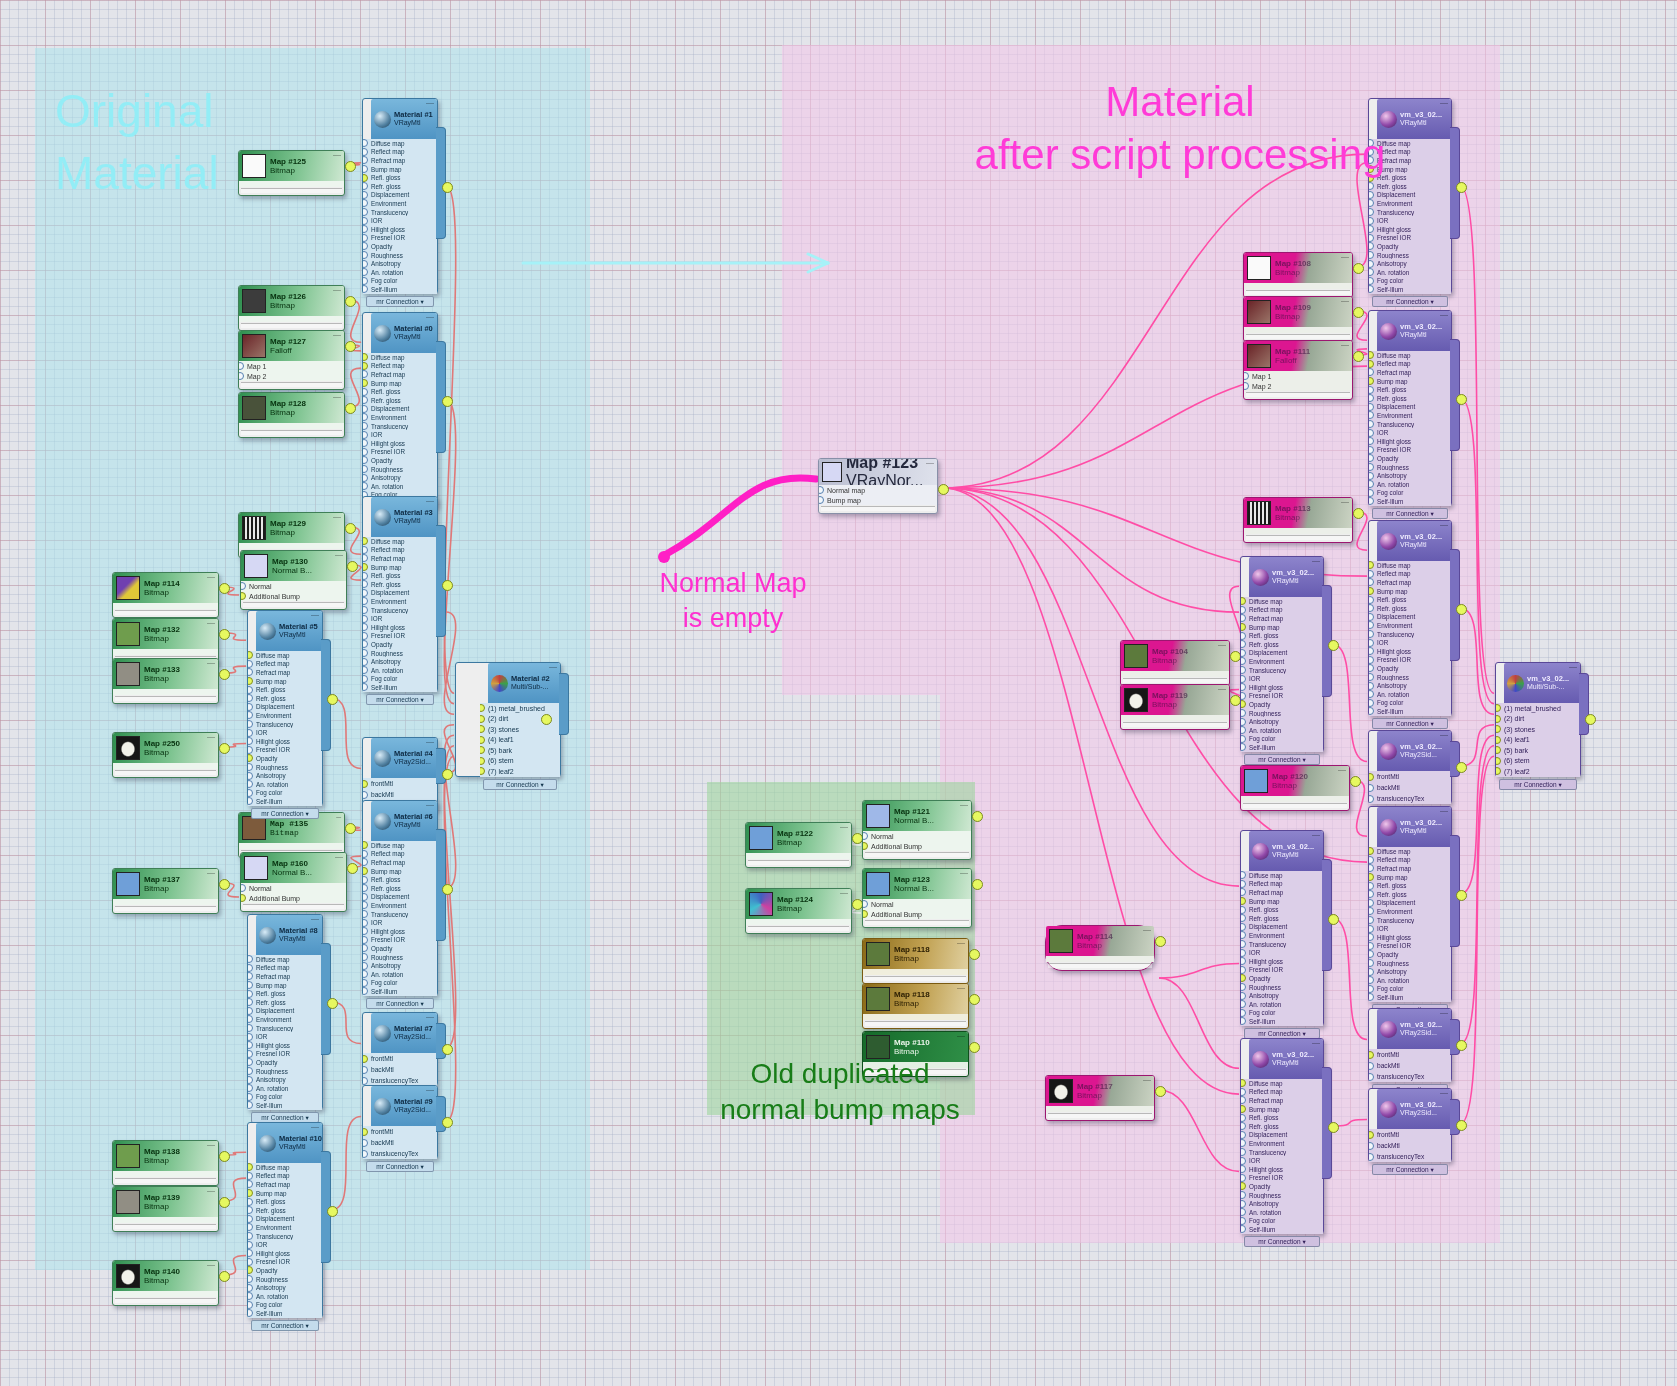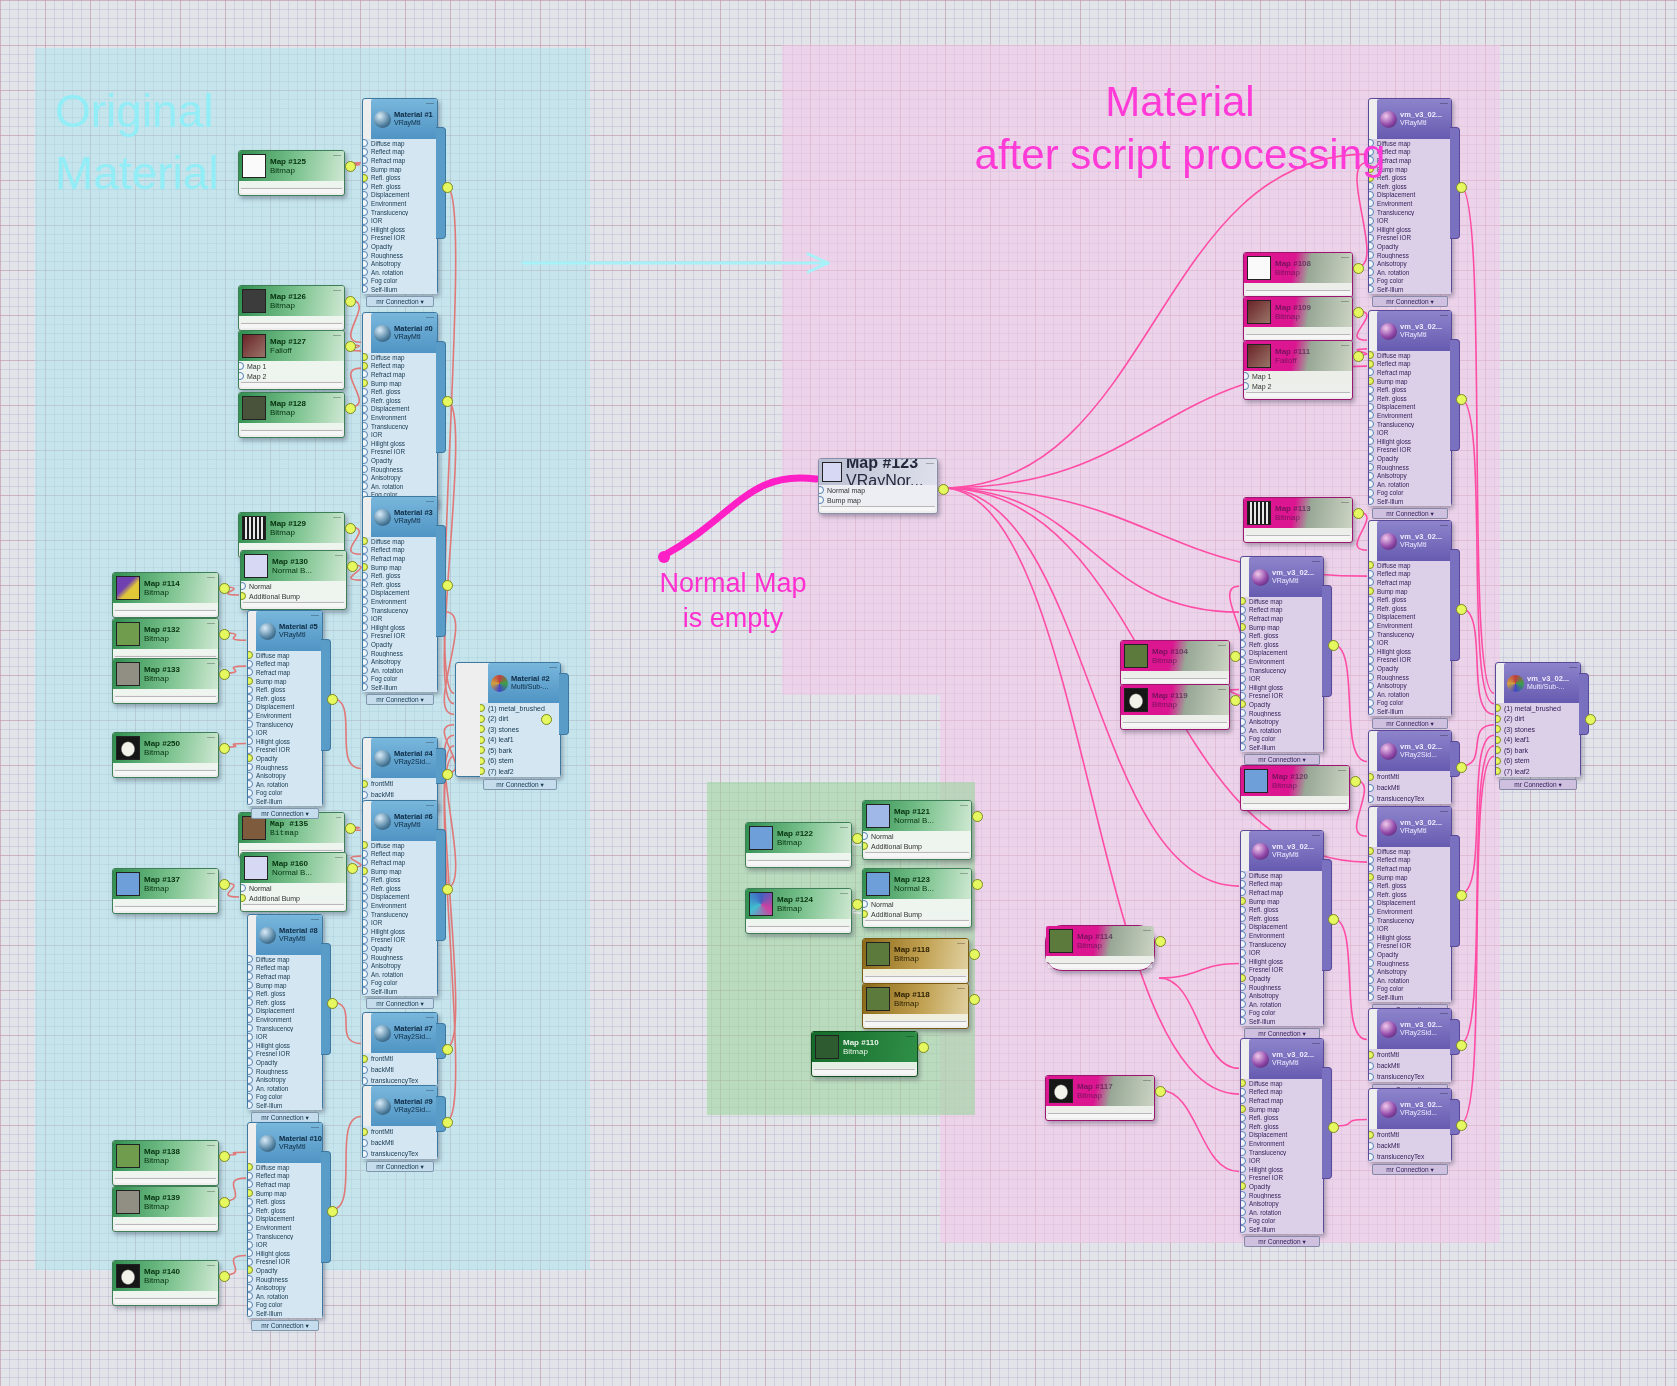--- a/index.html
+++ b/index.html
@@ -166,20 +166,22 @@
       <line x1="828" y1="263" x2="808" y2="272" stroke="#a6f2f8" stroke-width="3" stroke-linecap="round"></line>
       <path d="M 663,556 C 736,516 748,470 816,479" fill="none" stroke="#ff1fc6" stroke-width="7" stroke-linecap="round"></path>
       <circle cx="664" cy="557" r="6" fill="#ff1fc6"></circle>
     </svg>
   <div class="ann" id="title-left">Original
 Material</div>
   <div class="ann" id="title-right">Material
 after script processing</div>
   <div class="ann" id="ann-empty">Normal Map
 is empty</div>
+  <div class="ann" id="ann-old">Old duplicated
+normal bump maps</div>
 <div class="region" style="left: 35px; top: 48px; width: 555px; height: 1222px; background: rgba(168, 228, 235, 0.5);"></div>
     <div class="region" style="left: 782px; top: 45px; width: 718px; height: 650px; background: rgba(244, 196, 232, 0.55);"></div>
     <div class="region" style="left: 940px; top: 695px; width: 560px; height: 548px; background: rgba(244, 196, 232, 0.55);"></div>
     <div class="region" style="left: 707px; top: 782px; width: 268px; height: 333px; background: rgba(158, 214, 158, 0.6);"></div>
     <div class="node k-map s-green" style="left: 238px; top: 150px; width: 105px; height: 44px;">
       <div class="hd">
         <div class="thumb th-white"></div>
         <div class="tt">
           <div class="t1">Map #125</div>
           <div class="t2">Bitmap</div>
@@ -1268,21 +1270,21 @@
           <div class="t2">Bitmap</div>
         </div>
         <span class="dash">—</span>
       </div>
       <div class="bd">
         <div style="height: 6px;"></div>
       </div>
       <div class="strip"></div>
       <i class="out" style="left: 106px; top: 10px;"></i>
     </div>
-    <div class="node k-map s-dkgreen" style="left: 811px; top: 1031px; width: 105px; height: 44px;">
+    <div class="node k-map s-dkgreen" style="left: 862px; top: 1031px; width: 105px; height: 44px;">
       <div class="hd">
         <div class="thumb th-moss"></div>
         <div class="tt">
           <div class="t1">Map #110</div>
           <div class="t2">Bitmap</div>
         </div>
         <span class="dash">—</span>
       </div>
       <div class="bd">
         <div style="height: 6px;"></div>

